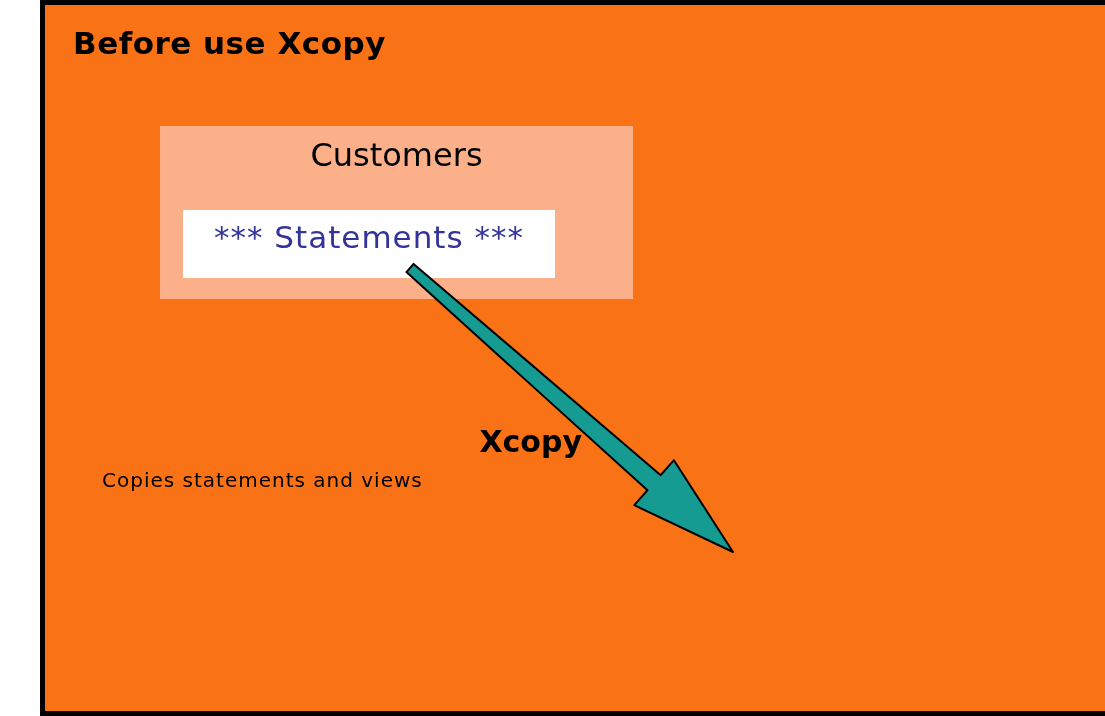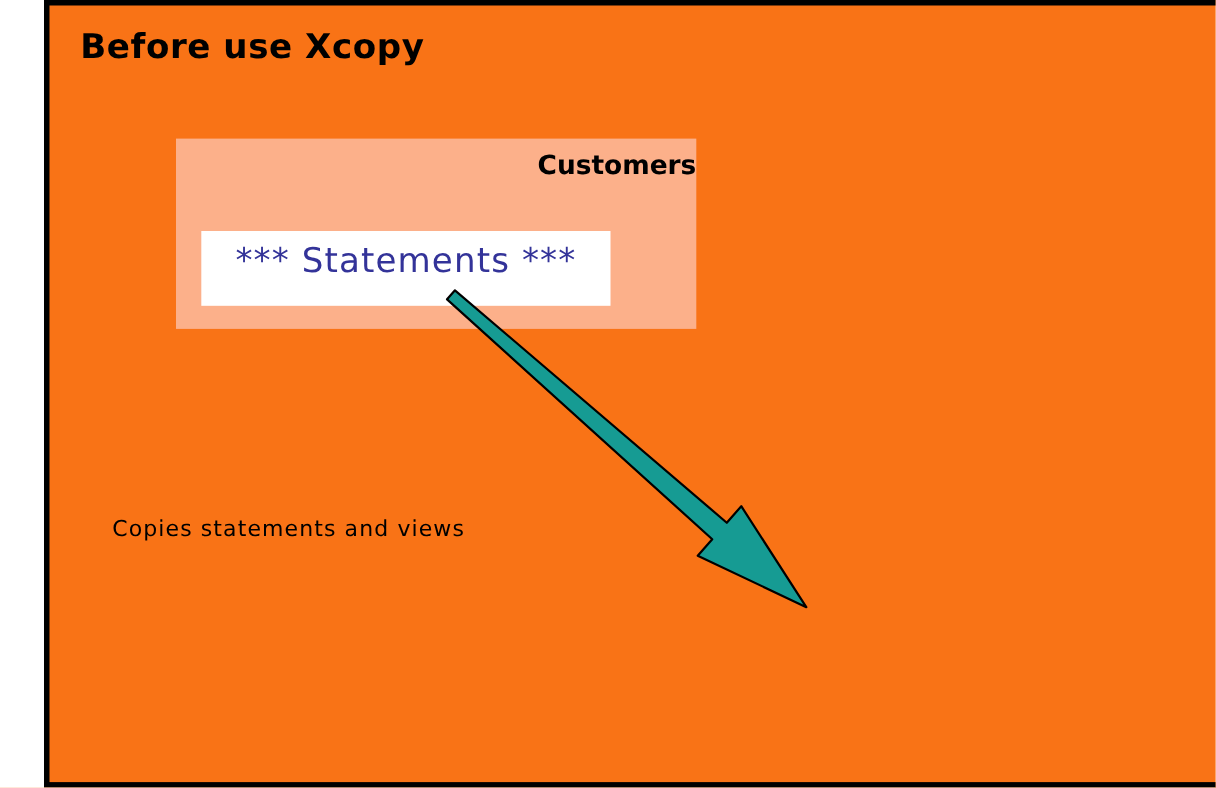--- a/index.html
+++ b/index.html
@@ -39,24 +39,24 @@
     width: 473px;
     height: 173px;
   }
   .read-box {
     left: 660px;
     top: 440px;
     width: 403px;
     height: 236px;
   }
   .box-label {
-    text-align: right;
+    text-align: center;
     padding-top: 10px;
-    font-size: 24px;
-    font-weight: bold;
+    font-size: 32px;
+    font-weight: normal;
     color: #000000;
     white-space: nowrap;
   }
   .read-box .box-label {
     padding-top: 13px;
   }
   .statements-field {
     position: absolute;
     left: 23px;
     top: 84px;
@@ -109,17 +109,18 @@
 
   <div class="box customers-box" style="background: rgb(252, 176, 138);">
     <div class="box-label">Customers</div>
     <div class="statements-field" style="color: rgb(51, 51, 153);">*** Statements ***</div>
   </div>
 
   <svg class="arrow-svg" viewBox="5 5 1095 706">
     <polygon points="373.6,263.9 620.7,475.2 633.9,460.2 693,552 594.3,505.2 607.5,490.2 366.4,272.1" stroke="#000000" stroke-width="2" stroke-linejoin="round" fill="#169B93"></polygon>
   </svg>
 
+  <div class="xcopy-label">Xcopy</div>
 
   <div class="xcopy-desc">Copies statements and views</div>
 
 
 </div>
 
 </body></html>

